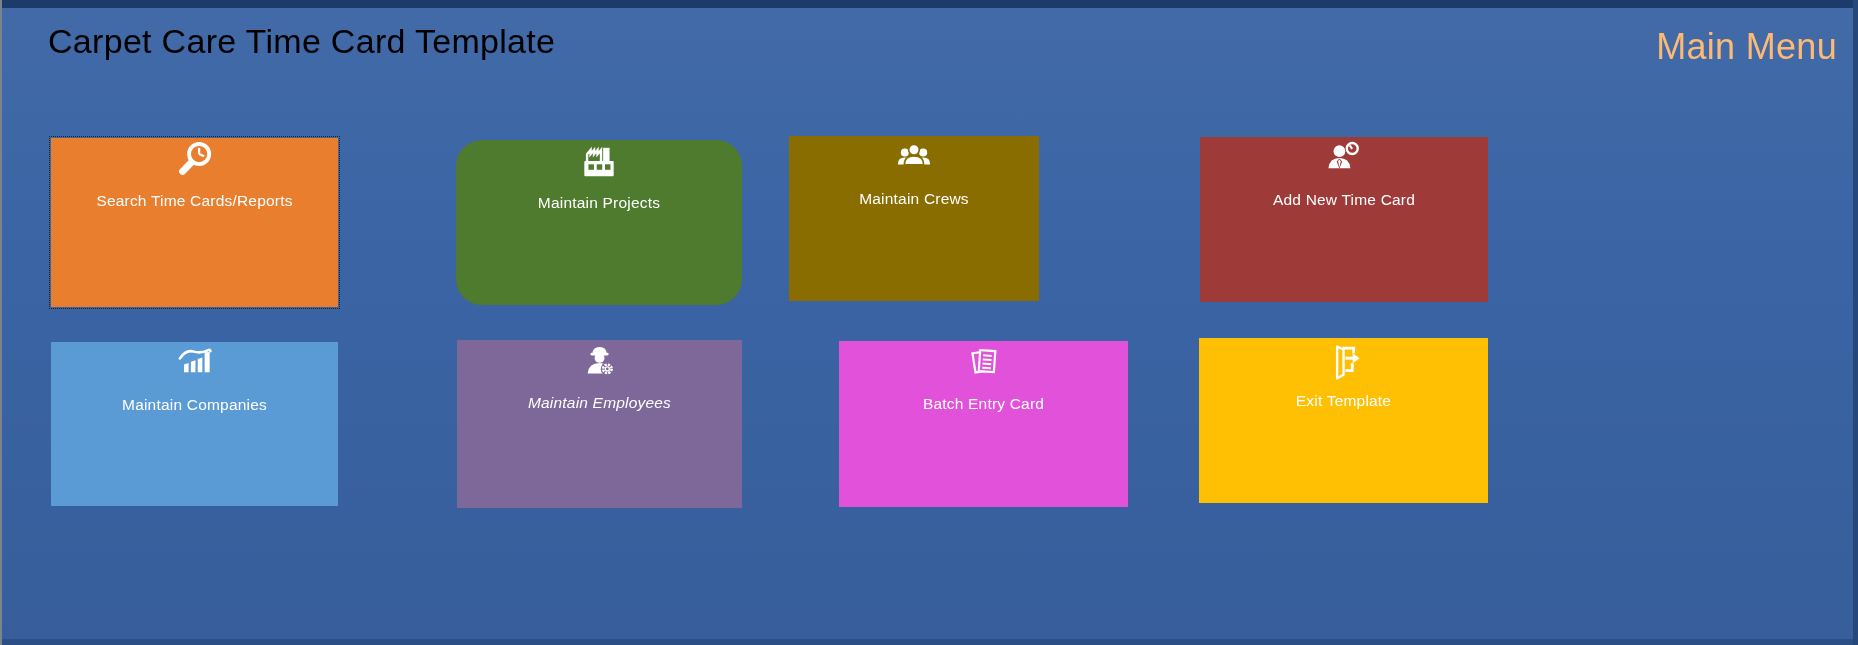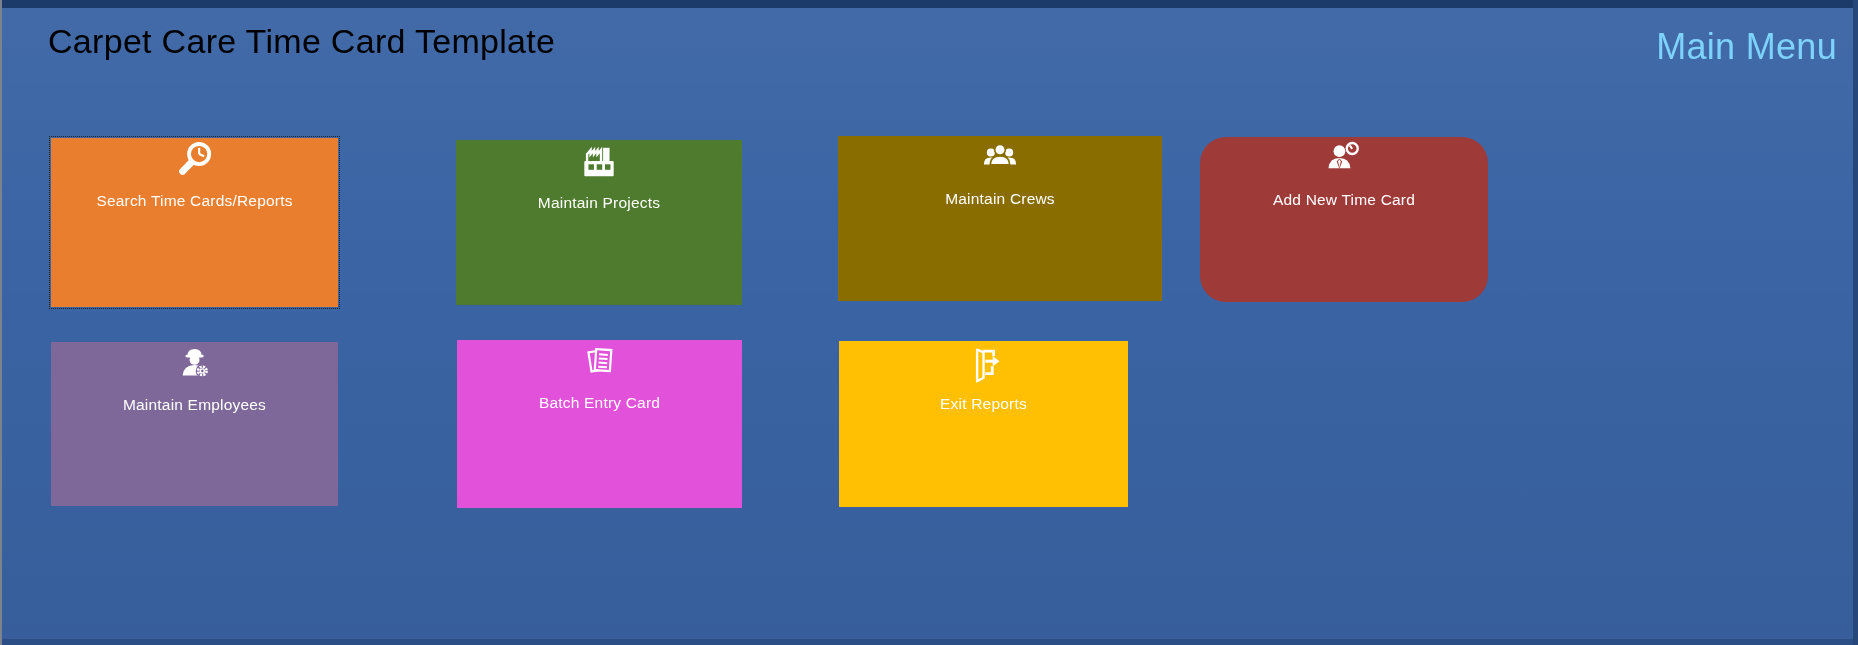--- a/index.html
+++ b/index.html
@@ -19,33 +19,33 @@
   .edge-bottom{bottom:0;left:0;right:0;height:6px;}
   .edge-right{top:0;bottom:0;right:0;width:5px;}
   .edge-left{top:0;bottom:0;left:0;width:2px;}
 
   .app-title{
     position:absolute;left:48px;top:22px;
     font-size:34px;font-weight:300;color:#000000;letter-spacing:0.3px;
   }
   .page-title{
     position:absolute;right:21px;top:26px;
-    font-size:36px;font-weight:300;color:#7dd3fc;letter-spacing:0.3px;
+    font-size:36px;font-weight:300;color:#fdba74;letter-spacing:0.3px;
   }
 
   .grid{position:absolute;inset:0;}
   .tile{
     position:absolute;display:flex;flex-direction:column;
     align-items:center;justify-content:flex-start;gap:11px;
     cursor:pointer;border:none;padding:0;
   }
   .tile:nth-of-type(1){left:51px; top:138px; width:287px;height:169px;}
   .tile:nth-of-type(2){left:456px; top:140px; width:286px;height:165px;}
-  .tile:nth-of-type(3){left:838px; top:136px; width:324px;height:165px;}
-  .tile:nth-of-type(4){left:1200px;top:137px; width:288px;height:165px;border-radius:26px;}
+  .tile:nth-of-type(3){left:789px; top:136px; width:250px;height:165px;}
+  .tile:nth-of-type(4){left:1200px;top:137px; width:288px;height:165px;}
   .tile:nth-of-type(5){left:51px; top:342px; width:287px;height:164px;}
   .tile:nth-of-type(6){left:457px; top:340px; width:285px;height:168px;}
   .tile:nth-of-type(7){left:839px; top:341px; width:289px;height:166px;}
   .tile:nth-of-type(8){left:1199px;top:338px; width:289px;height:165px;}
 
   .tile.focused{
     outline:1.5px dotted rgba(30,22,10,0.85);
     outline-offset:1px;
   }
   .tile-icon{width:46px;height:44px;display:flex;align-items:center;justify-content:center;}
@@ -69,21 +69,21 @@
     <span class="tile-icon">
           <svg viewBox="0 0 48 48">
             <circle cx="28.5" cy="17.5" r="11" fill="none" stroke="#fff" stroke-width="4.2"></circle>
             <line x1="28.5" y1="17.5" x2="28.5" y2="10.8" stroke="#fff" stroke-width="2.4"></line>
             <line x1="28.5" y1="17.5" x2="34" y2="19.8" stroke="#fff" stroke-width="2.4"></line>
             <line x1="19.8" y1="26.8" x2="10.5" y2="36.5" stroke="#fff" stroke-width="7.5" stroke-linecap="round"></line>
           </svg>
         </span>
     <span class="tile-label">Search Time Cards/Reports</span>
   </button>
-      <button class="tile" style="--bg: #4E7B2E; background-color: rgb(78, 123, 46);">
+      <button class="tile" style="--bg: #4E7B2E; background-color: rgb(78, 123, 46); border-radius: 26px;">
     <span class="tile-icon">
           <svg viewBox="0 0 48 48">
             <path d="M11 24 V15.5 L14.8 11 V15.5 L18.6 11 V15.5 L22.4 11 V15.5 L26.2 11 V24" fill="none" stroke="#fff" stroke-width="2.6"></path>
             <rect x="28.5" y="8.5" width="7" height="16" fill="#fff"></rect>
             <rect x="8" y="23" width="32" height="16.5" rx="1" fill="#fff"></rect>
             <rect x="12.5" y="26.5" width="6" height="6" fill="var(--bg)"></rect>
             <rect x="21.5" y="26.5" width="6" height="6" fill="var(--bg)"></rect>
             <rect x="30.5" y="26.5" width="6" height="6" fill="var(--bg)"></rect>
           </svg>
         </span>
@@ -112,21 +112,33 @@
             <circle cx="19" cy="15.5" r="6.4" fill="#fff"></circle>
             <path d="M7 34 q1.2 -11 12 -11 q10.8 0 12 11 z" fill="#fff"></path>
             <path d="M19 23.5 l-3 3.2 3 7.8 3 -7.8 z" fill="var(--bg)"></path>
             <path d="M19 24.5 l-1.5 2 1.5 6.8 1.5 -6.8 z" fill="#fff"></path>
             <circle cx="33" cy="12.5" r="6" fill="var(--bg)" stroke="#fff" stroke-width="2.6"></circle>
             <line x1="33" y1="13" x2="30.2" y2="9.2" stroke="#fff" stroke-width="2.2"></line>
           </svg>
         </span>
     <span class="tile-label">Add New Time Card</span>
   </button>
-      <button class="tile" style="--bg: #7E6899; background-color: rgb(126, 104, 153);">
+      <button class="tile" style="--bg: #5B9BD5; background-color: rgb(91, 155, 213);">
+    <span class="tile-icon">
+          <svg viewBox="0 0 48 48">
+            <path d="M12 33 V24.5 L17 22.8 V33 Z" fill="#fff"></path>
+            <path d="M19.5 33 V21.5 L24.5 19.8 V33 Z" fill="#fff"></path>
+            <path d="M27 33 V18.5 L32 16.8 V33 Z" fill="#fff"></path>
+            <rect x="34.5" y="11" width="5.5" height="22" fill="#fff"></rect>
+            <path d="M7.5 18 Q14 8 22.5 10.5 Q30.5 12.8 38.5 8.8 Q40.2 8 40.8 10" fill="none" stroke="#fff" stroke-width="2.8" stroke-linecap="round"></path>
+          </svg>
+        </span>
+    <span class="tile-label">Maintain Companies</span>
+  </button>
+      <button class="tile" style="--bg: #7E6899; background-color: rgb(126, 104, 153); font-style: italic;">
     <span class="tile-icon">
           <svg viewBox="0 0 48 48">
             <path d="M15.8 15 q0 -7.4 7.7 -7.4 q7.7 0 7.7 7.4 z" fill="#fff"></path>
             <rect x="13.6" y="14" width="19.8" height="2.8" rx="1.4" fill="#fff"></rect>
             <circle cx="23.5" cy="19.5" r="5.4" fill="#fff"></circle>
             <path d="M10.5 36.5 q1 -11.5 13 -11.5 q12 0 13 11.5 z" fill="#fff"></path>
             <circle cx="32" cy="31.5" r="7.2" fill="var(--bg)"></circle>
             <circle cx="32" cy="31.5" r="4.6" fill="none" stroke="#fff" stroke-width="2.8" stroke-dasharray="2.4 1.21"></circle>
             <circle cx="32" cy="31.5" r="2.9" fill="#fff"></circle>
             <circle cx="32" cy="31.5" r="1.4" fill="var(--bg)"></circle>
@@ -156,21 +168,21 @@
       <button class="tile" style="--bg: #FFC003; background-color: rgb(255, 192, 3);">
     <span class="tile-icon">
           <svg viewBox="0 0 48 48">
             <path d="M23 11 h11.5 v5.5" fill="none" stroke="#fff" stroke-width="3"></path>
             <path d="M33 27.5 v8 h-7.5" fill="none" stroke="#fff" stroke-width="3"></path>
             <path d="M16.5 9.5 L23.5 12.5 V40 L16.5 44 Z" fill="var(--bg)" stroke="#fff" stroke-width="2.6" stroke-linejoin="round"></path>
             <line x1="25.5" y1="22" x2="35" y2="22" stroke="#fff" stroke-width="3.2"></line>
             <path d="M33.5 16.5 L41 22 L33.5 27.5 Z" fill="#fff"></path>
           </svg>
         </span>
-    <span class="tile-label">Exit Reports</span>
+    <span class="tile-label">Exit Template</span>
   </button>
     </div>
 
   <div class="edge edge-top" style="background-color: rgb(28, 58, 106);"></div>
   <div class="edge edge-bottom" style="background-color: rgb(44, 78, 134);"></div>
   <div class="edge edge-right" style="background-color: rgb(38, 71, 122);"></div>
   <div class="edge edge-left" style="background-color: rgb(125, 131, 142);"></div>
 </div>
 
 </body></html>

